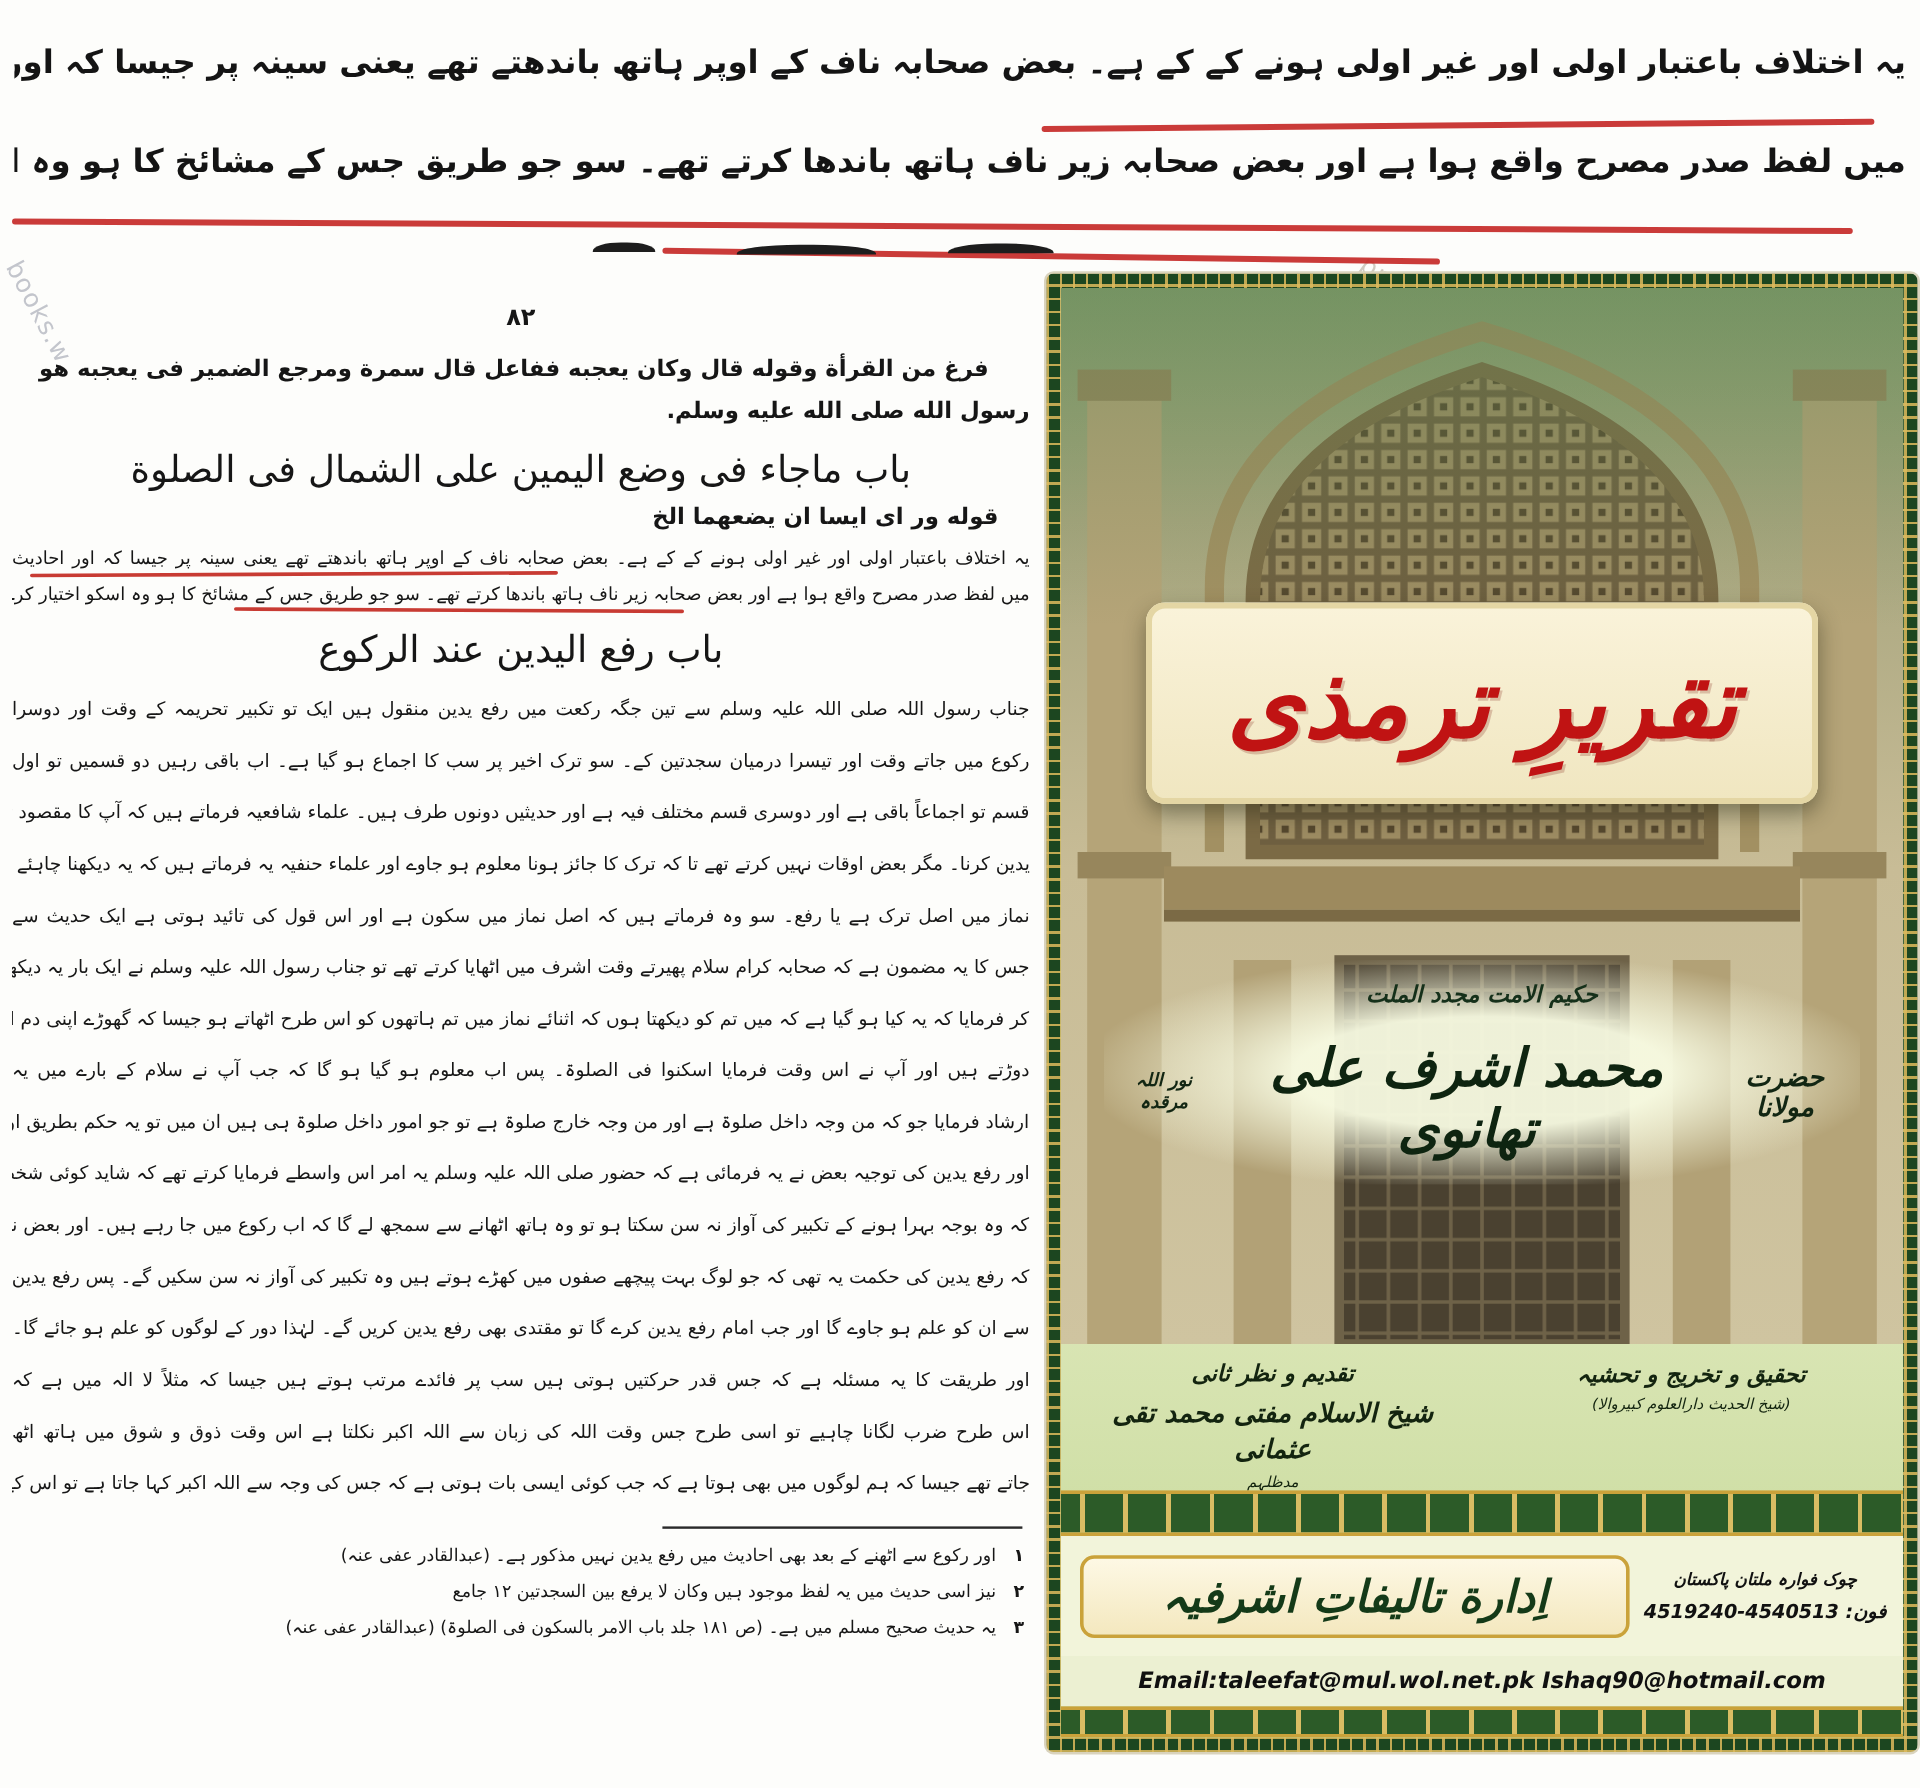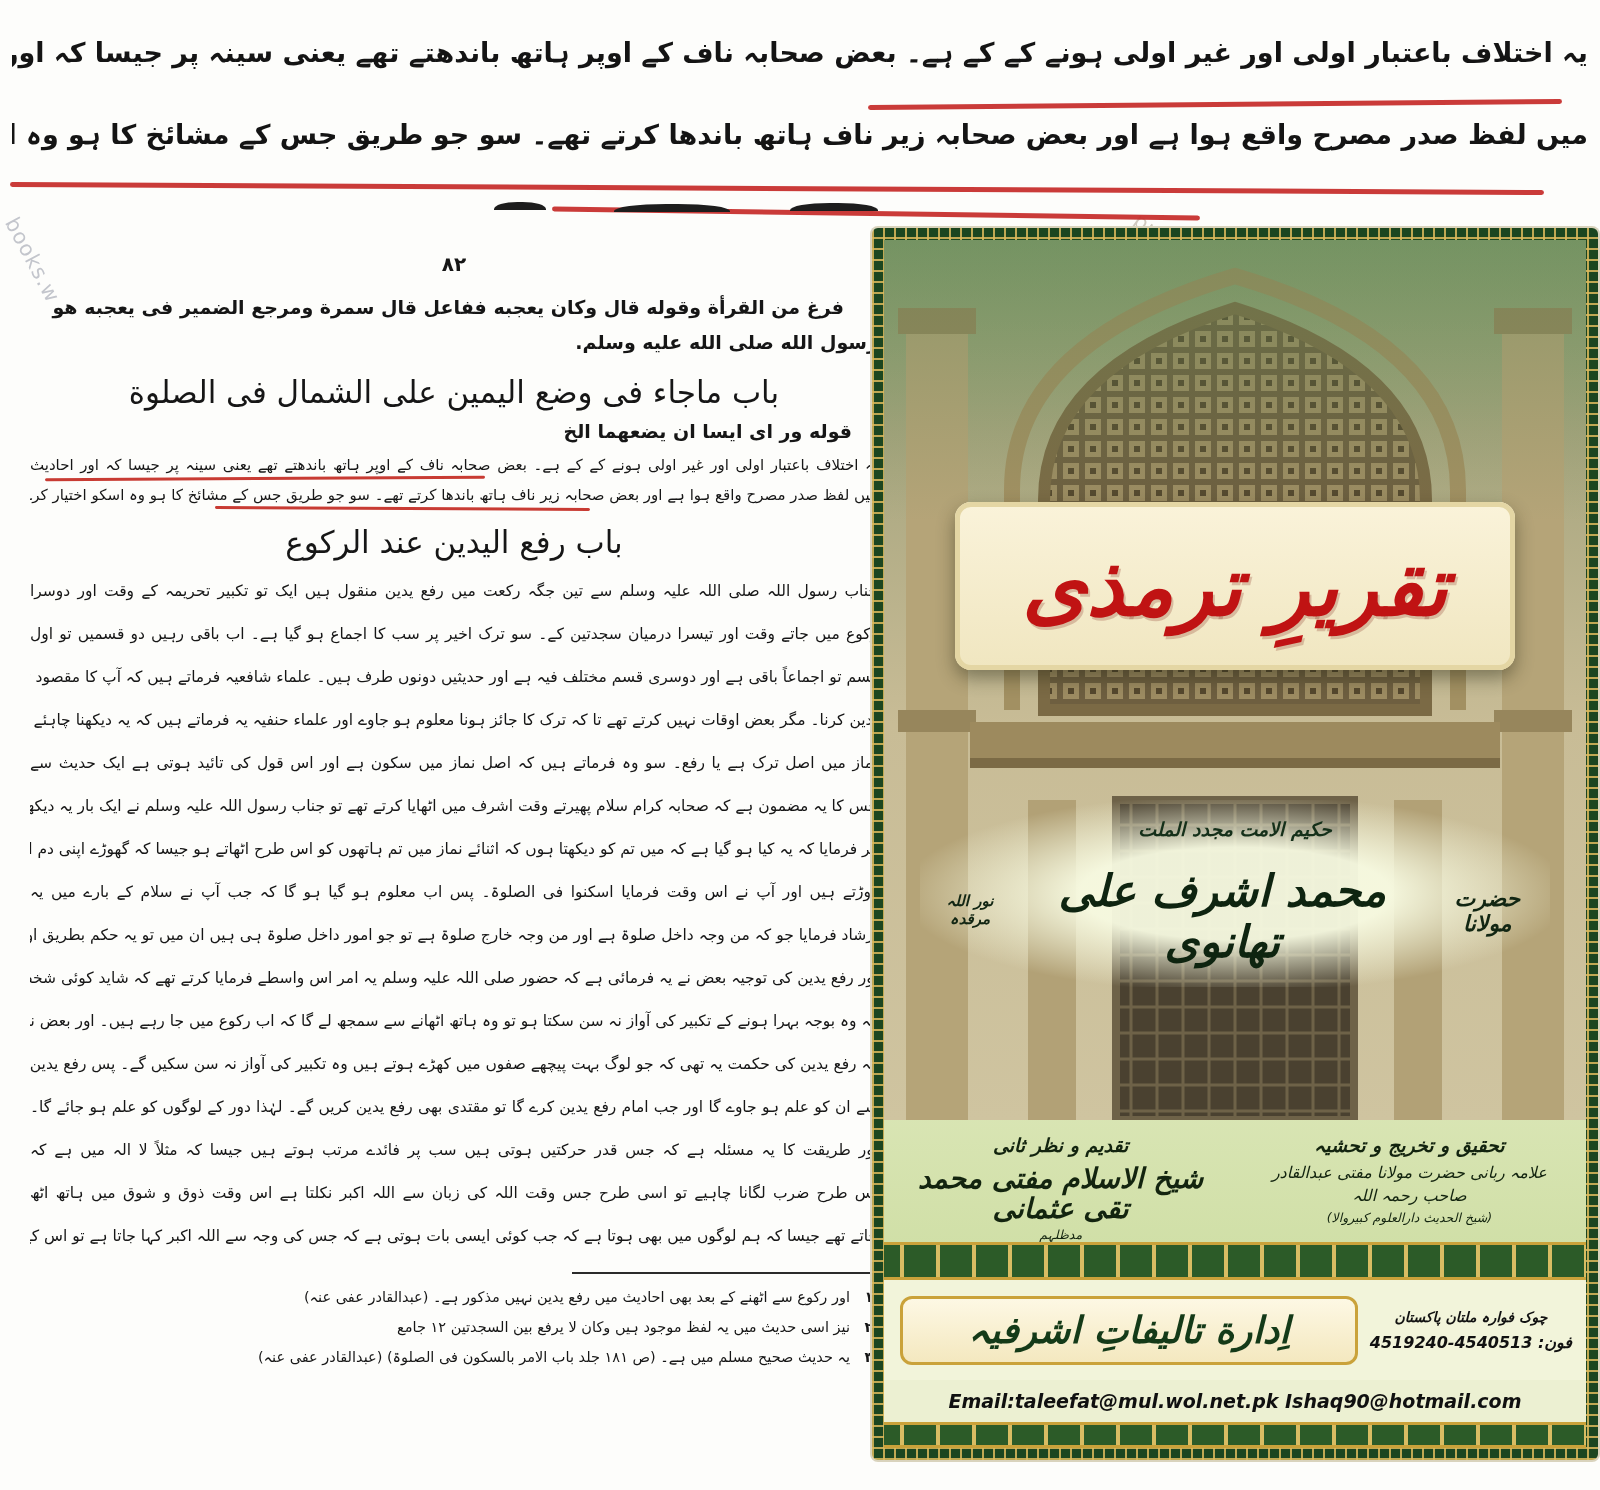--- a/index.html
+++ b/index.html
@@ -19,21 +19,21 @@
   .redline { position:absolute; height:5px; background:#c62a28; border-radius:3px; opacity:.92; }
   .r1 { top:102px; left:868px; width:694px; transform:rotate(-0.5deg); }
   .r2 { top:186px; left:10px;  width:1534px; transform:rotate(0.3deg); }
   .r3 { top:211px; left:552px; width:648px; transform:rotate(0.8deg); }
   .sliver { position:absolute; background:#1d1d1d; border-radius:45% 45% 0 0 / 90% 90% 0 0; height:8px; }
   .s1 { top:202px; left:494px; width:52px; }
   .s2 { top:204px; left:614px; width:116px; }
   .s3 { top:203px; left:790px; width:88px; }
 
   
-  .page { position:absolute; top:252px; left:10px; width:848px; direction:rtl; color:#161616;margin-left:20px; }
+  .page { position:absolute; top:252px; left:10px; width:848px; direction:rtl; color:#161616; }
   .pgnum { text-align:center; font-size:20px; font-weight:700; margin-bottom:14px; }
   .arabic { font-size:19px; font-weight:700; line-height:35px; text-align:right; }
   .arabic.first { padding-right:34px; }
   .arabic.second { margin-bottom:10px; }
   .bab { font-size:31px; font-weight:400; text-align:center; margin:14px 0 10px; }
   .qawl { font-size:19px; font-weight:700; text-align:right; padding-right:26px; margin-bottom:8px; }
   .excerpt { position:relative; margin-bottom:12px; }
   .exline { font-size:15px; line-height:30px; text-align:justify; text-align-last:justify; white-space:nowrap; overflow:hidden; }
   .redline-sm { position:absolute; height:3px; background:#c32a22; border-radius:2px; opacity:.92; }
   .e1 { top:27px; left:15px;  width:440px; transform:rotate(-0.3deg); }
@@ -71,21 +71,21 @@
   .authorline { display:flex; direction:rtl; align-items:baseline; justify-content:center; gap:14px; }
   .apre { font-size:22px; font-weight:700; color:#122613;margin-top:30px; }
   .aname { font-size:44px; font-weight:800; color:#0e2410; }
   .asuf { font-size:15px; font-weight:700; color:#122613; }
 
   .credits { position:absolute; top:888px; left:0; right:0; height:112px; display:flex; direction:rtl;
              justify-content:space-between; padding:6px 22px 0; }
   .credit { width:47%; text-align:center; color:#13240f; }
   .ct { font-size:19px; font-weight:800; margin-bottom:5px; }
   .cn { font-size:16px; line-height:23px; }
-  .cn.big { font-size:28px; font-weight:800; line-height:30px; margin-top:8px; }
+  .cn.big { font-size:22px; font-weight:800; line-height:30px; margin-top:8px; }
   .cs { font-size:12.5px; margin-top:3px; }
 
   .strip { position:absolute; left:0; right:0; height:38px;
            background:repeating-linear-gradient(90deg, #2c5b28 0 16px, #d9bd63 16px 20px, #2c5b28 20px 36px);
            border-top:3px solid #caa23a; border-bottom:3px solid #caa23a; }
   .strip.top { top:1002px; }
   .strip.bottom { top:1182px; height:26px; }
 
   .pub { position:absolute; top:1040px; left:0; right:0; height:100px; background:#f2f4da;
          display:flex; direction:rtl; align-items:center; gap:12px; padding:0 14px; }
@@ -219,21 +219,20 @@
         <div class="authorline">
           <span class="apre">حضرت مولانا</span>
           <span class="aname">محمد اشرف علی تھانوی</span>
           <span class="asuf">نور اللہ مرقدہ</span>
         </div>
       </div>
 
       <div class="credits">
         <div class="credit">
           <div class="ct">تحقیق و تخریج و تحشیہ</div>
-          <div class="cn">علامہ ربانی حضرت مولانا مفتی عبدالقادر صاحب رحمہ اللہ</div>
           <div class="cs">(شیخ الحدیث دارالعلوم کبیروالا)</div>
         </div>
         <div class="credit">
           <div class="ct">تقدیم و نظر ثانی</div>
           <div class="cn big">شیخ الاسلام مفتی محمد تقی عثمانی</div>
           <div class="cs">مدظلہم</div>
         </div>
       </div>
 
       <div class="strip top"></div>

